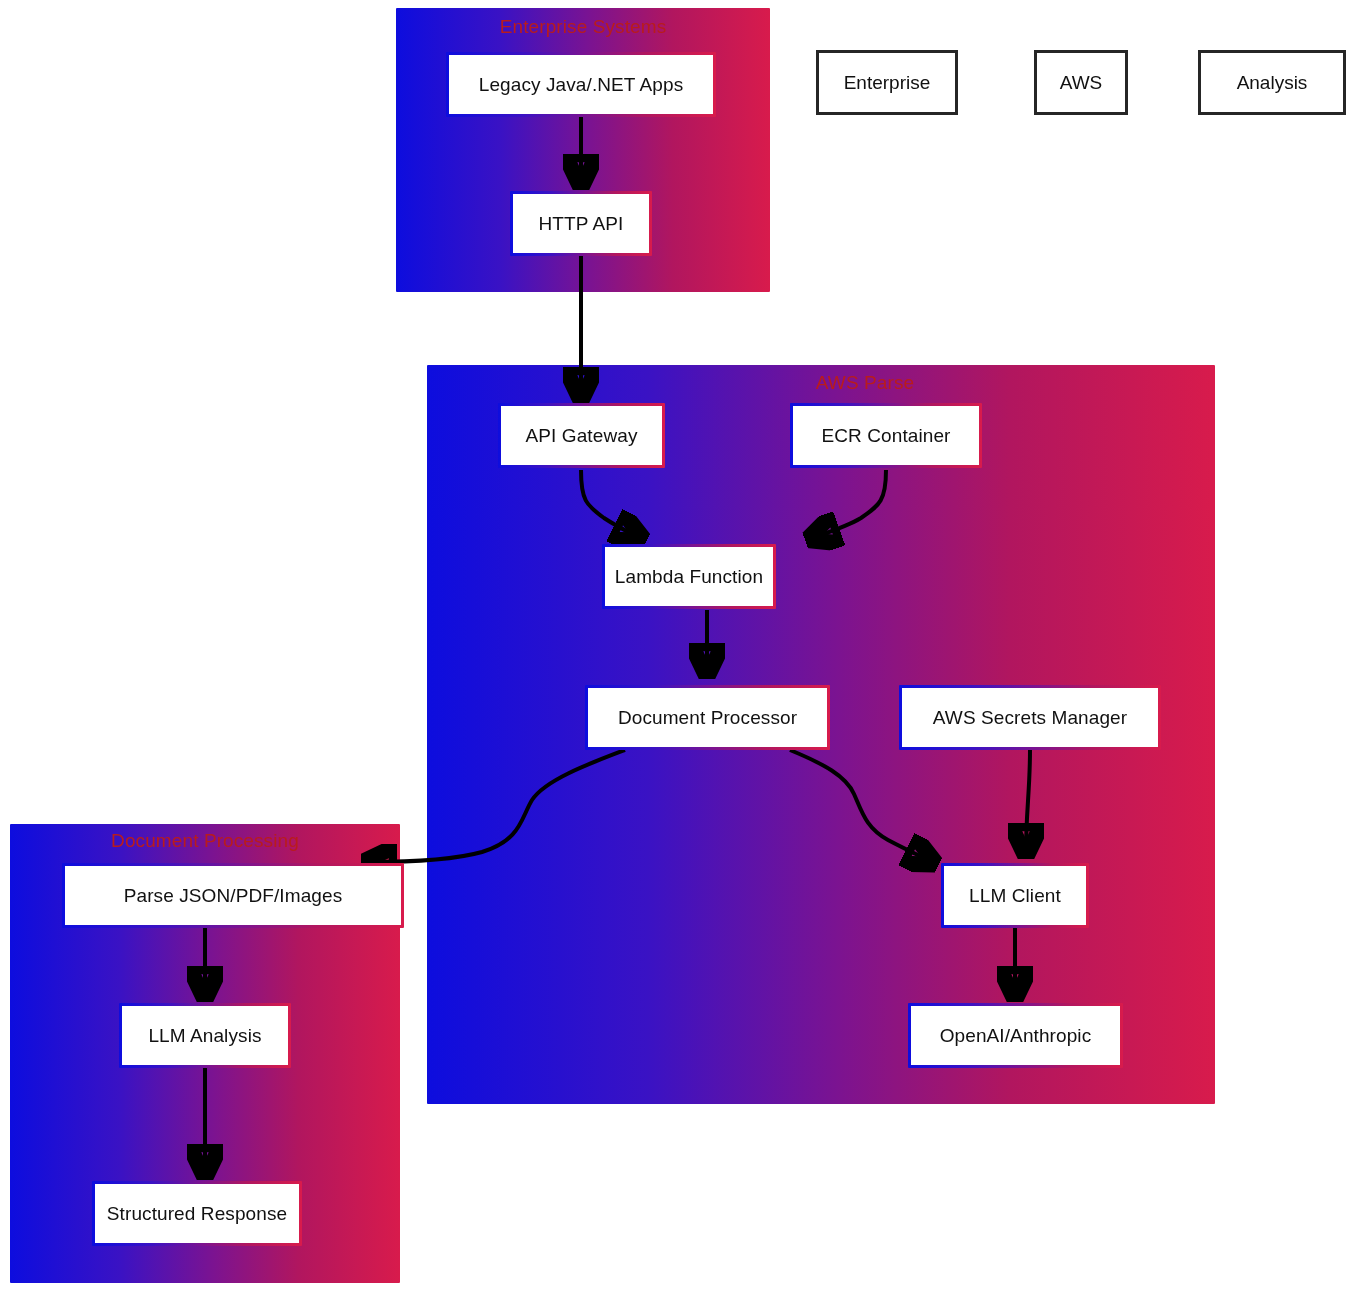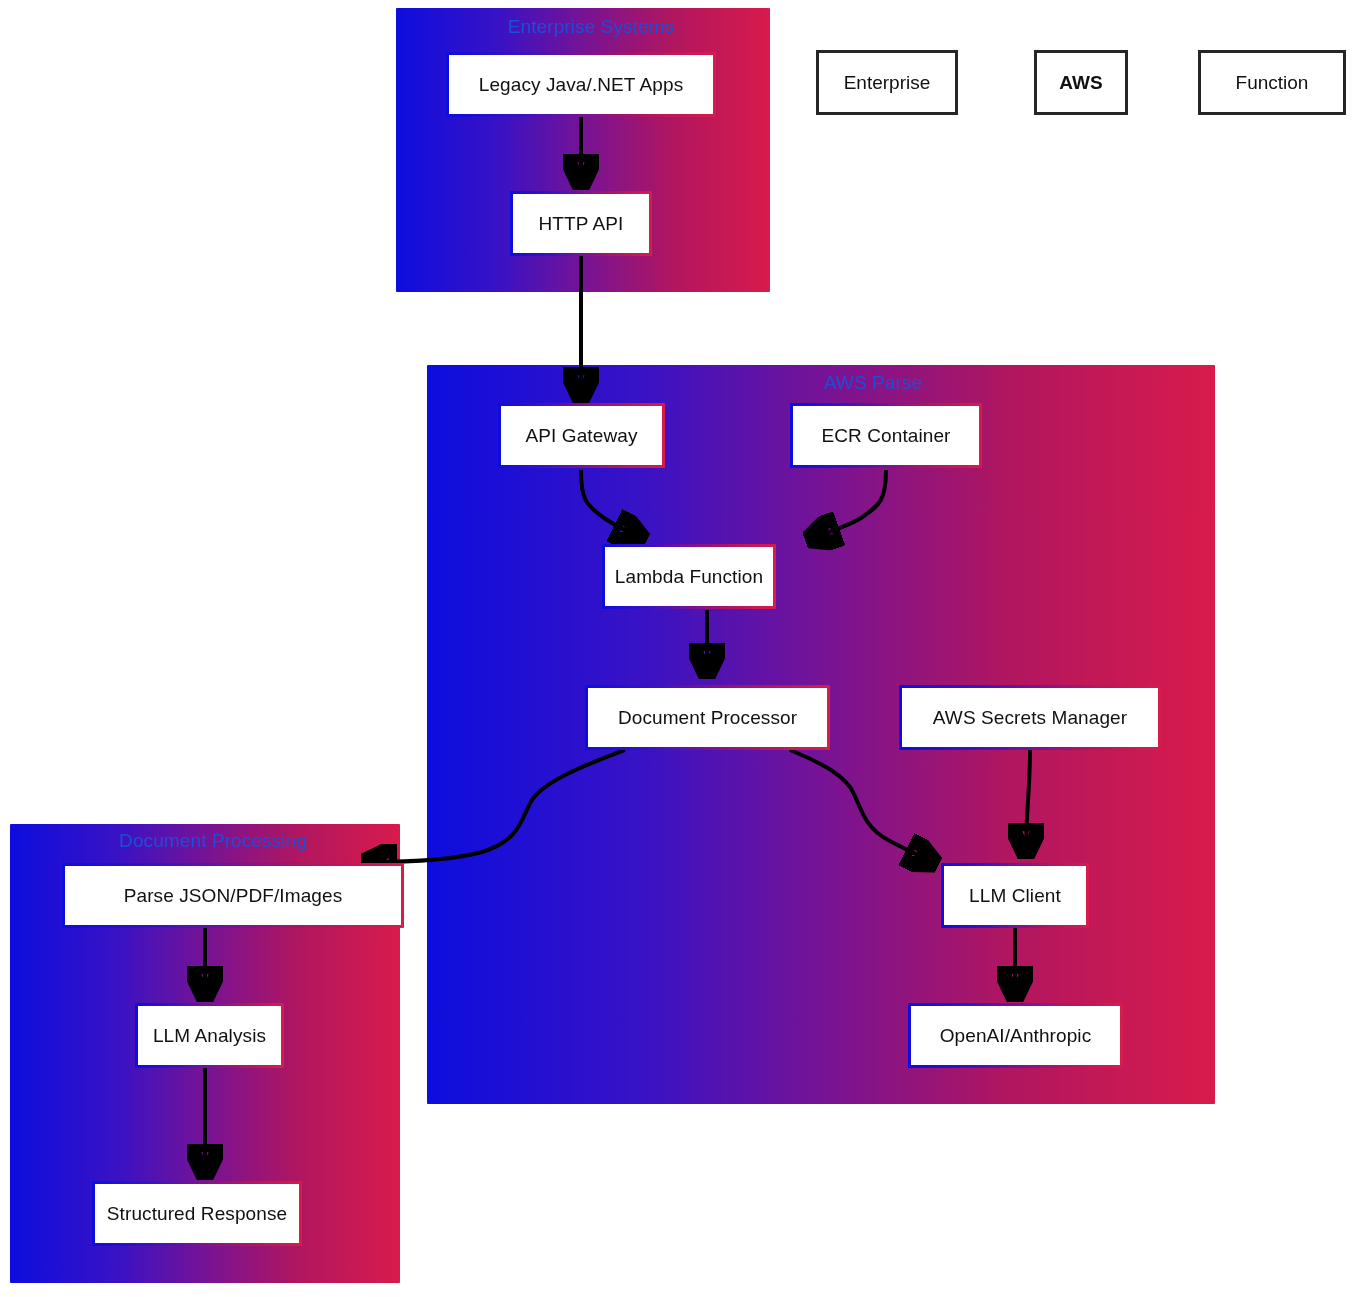--- a/index.html
+++ b/index.html
@@ -52,24 +52,23 @@
     border-radius: 1px;
     background-image:
       linear-gradient(rgba(255,255,255,0), rgba(255,255,255,0)),
       linear-gradient(90deg, #0d0dde 0%, #3a12c4 28%, #7b1391 52%, #b1165f 74%, #d81b4c 100%);
     background-origin: border-box;
     background-clip: padding-box, border-box;
   }
   .group-title {
     position: absolute;
     font-size: 19px;
-    color: #1d4ed8;
+    color: #b91c1c;
     white-space: nowrap;
     letter-spacing: 0.1px;
-    margin-left: 8px;
   }
   
   .legend-box {
     position: absolute;
     box-sizing: border-box;
     background: #ffffff;
     border: 3px solid #262626;
     display: flex;
     align-items: center;
     justify-content: center;
@@ -172,33 +171,33 @@
   </div>
 
   <div class="gbox" style="left:908px; top:1003px; width:215px; height:65px;">
     <span class="gbox-label">OpenAI/Anthropic</span>
   </div>
 
   <div class="gbox" style="left:62px; top:863px; width:342px; height:65px;">
     <span class="gbox-label">Parse JSON/PDF/Images</span>
   </div>
 
-  <div class="gbox" style="left:135px; top:1003px; width:149px; height:65px;">
+  <div class="gbox" style="left:119px; top:1003px; width:172px; height:65px;">
     <span class="gbox-label">LLM Analysis</span>
   </div>
 
   <div class="gbox" style="left:92px; top:1181px; width:210px; height:65px;align-items:center;">
     <span class="gbox-label">Structured Response</span>
   </div>
 
   <div class="legend-box" style="left:816px; top:50px; width:142px; height:65px;">
     <span class="legend-label">Enterprise</span>
   </div>
 
-  <div class="legend-box" style="left:1034px; top:50px; width:94px; height:65px;font-weight:bold;">
+  <div class="legend-box" style="left:1034px; top:50px; width:94px; height:65px;">
     <span class="legend-label">AWS</span>
   </div>
 
   <div class="legend-box" style="left:1198px; top:50px; width:148px; height:65px;">
-    <span class="legend-label">Function</span>
+    <span class="legend-label">Analysis</span>
   </div>
 
 </div>
 
 </body></html>

